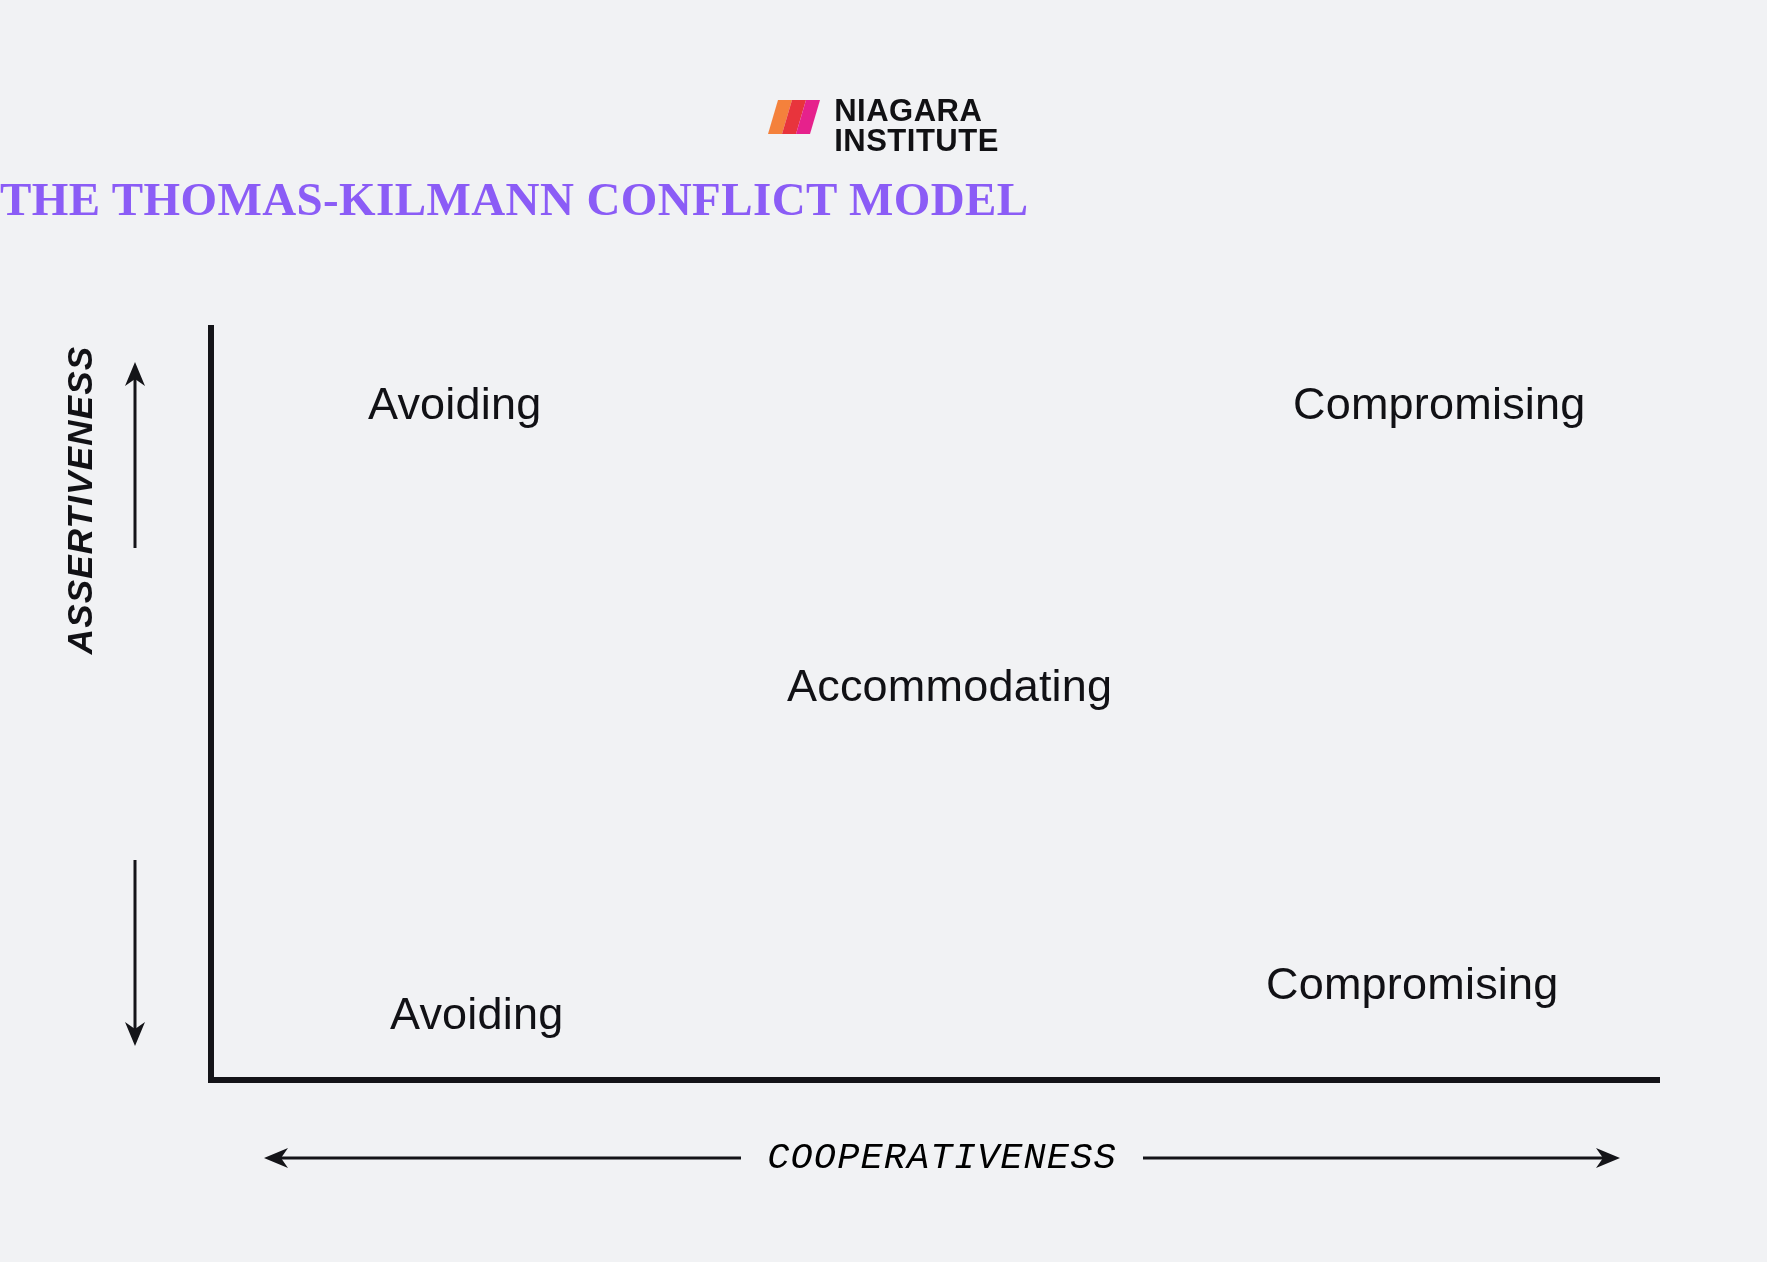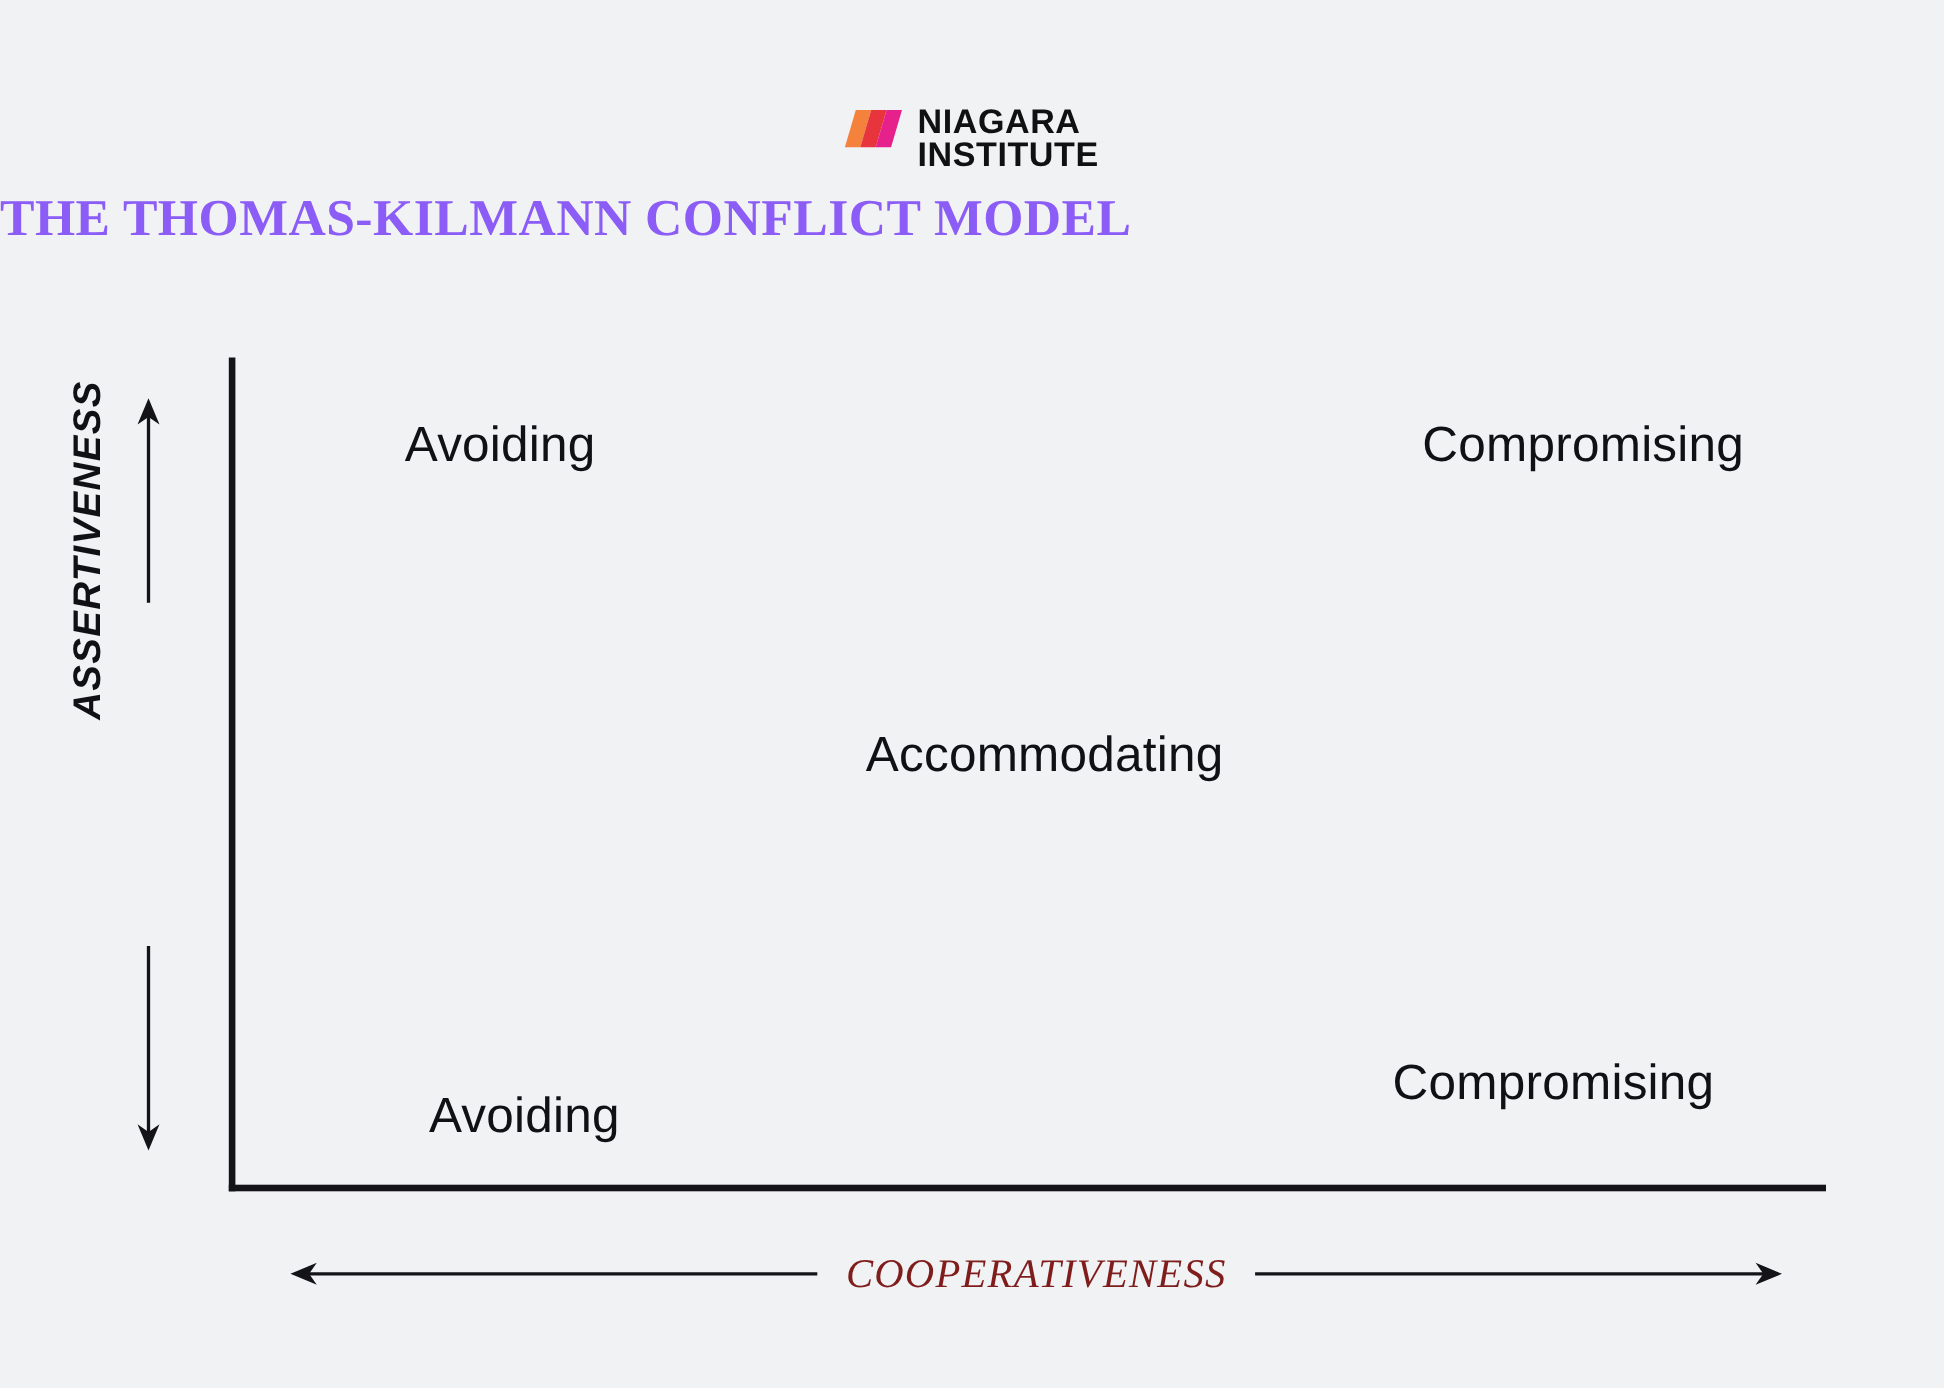--- a/index.html
+++ b/index.html
@@ -129,26 +129,26 @@
     position:absolute;
     left:0; top:0;
     width:1360px;
     height:56px;
   }
   .coop-label {
     position:relative;
     z-index:2;
     background:#f1f2f4;
     padding:0 26px;
-    font-family:Liberation Serif, serif;
+    font-family:Liberation Mono, monospace;
     font-style:italic;
     font-weight:normal;
     font-size:37px;
     letter-spacing:1.1px;
-    color:#7f1d1d;
+    color:#000000;
     white-space:nowrap;
   }
 
   
   .mode-label {
     position:absolute;
     font-family:"Liberation Sans", sans-serif;
     font-weight:300;
     font-size:45px;
     letter-spacing:0.2px;

